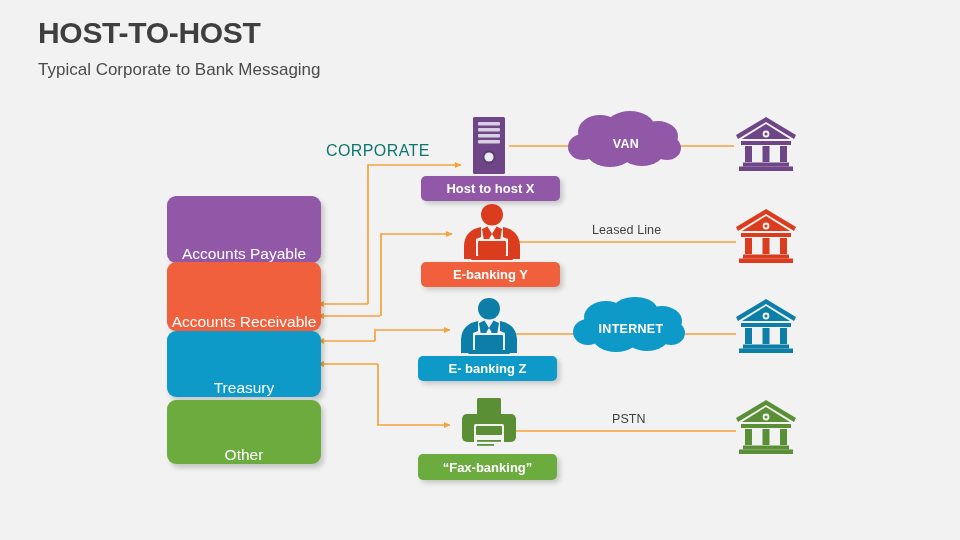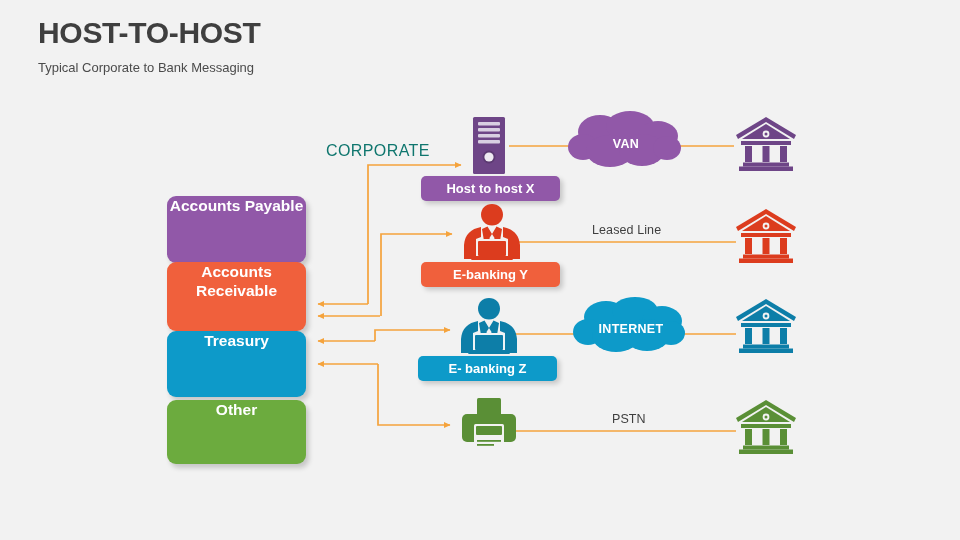--- a/index.html
+++ b/index.html
@@ -13,31 +13,31 @@
   #stage{position:absolute;left:0;top:0;width:960px;height:540px;}
 
   
   .title{
     position:absolute;left:38px;top:16px;
     font-size:30px;font-weight:bold;color:#3f3f3f;
     letter-spacing:-0.3px;
   }
   .subtitle{
     position:absolute;left:38px;top:60px;
-    font-size:13px;color:#4b4b4b;font-weight:normal;
+    font-size:17px;color:#4b4b4b;font-weight:normal;
   }
 
   
   .catbox{
-    position:absolute;left:167px;width:139px;
+    position:absolute;left:167px;width:154px;
     border-radius:9px;
     color:#ffffff;
-    display:flex;align-items:flex-start;justify-content:center;
+    display:flex;align-items:flex-end;justify-content:center;
     text-align:center;
-    font-size:15.5px;font-weight:bold;
+    font-size:15.5px;font-weight:normal;
     line-height:1.25;
     box-shadow:3px 4px 5px rgba(0,0,0,0.18);
   }
   #cat0{top:196px;height:67px;background:#9158a8;}
   #cat1{top:262px;height:69px;background:#f0603c;}
   #cat2{top:331px;height:66px;background:#0d9ac9;}
   #cat3{top:400px;height:64px;background:#6cab3e;}
 
   
   .pill{
@@ -284,20 +284,23 @@
     <g fill="#5a8f36">
       <rect x="21" y="0" width="24" height="18" rx="1.5"></rect>
       <path d="M11 16 h44 a5 5 0 0 1 5 5 v18 a5 5 0 0 1 -5 5 h-44 a5 5 0 0 1 -5 -5 v-18 a5 5 0 0 1 5 -5 z"></path>
       <rect x="18" y="26" width="30" height="28" rx="1.6" fill="#f2f2f2"></rect>
       <rect x="20" y="28" width="26" height="9" rx="1"></rect>
       <rect x="21" y="42" width="24" height="1.8"></rect>
       <rect x="21" y="46" width="17" height="1.8"></rect>
     </g>
   </svg>
 
+  <div class="pill" id="pill3">
+    <span>“Fax-banking”</span>
+  </div>
 
   <div class="linklabel" id="ll-pstn">PSTN</div>
 
   <svg class="icon" id="bank3" viewBox="0 0 64 57" xmlns="http://www.w3.org/2000/svg">
     <g fill="#5a8f36">
       <path d="M32 2 L62 20 L60 24 L32 7 L4 24 L2 20 Z"></path>
       <path d="M32 9 L56 24 L8 24 Z"></path>
       <circle cx="32" cy="19" r="3.4" fill="#f2f2f2"></circle>
       <circle cx="32" cy="19" r="1.5"></circle>
       <rect x="7" y="26" width="50" height="4"></rect>

